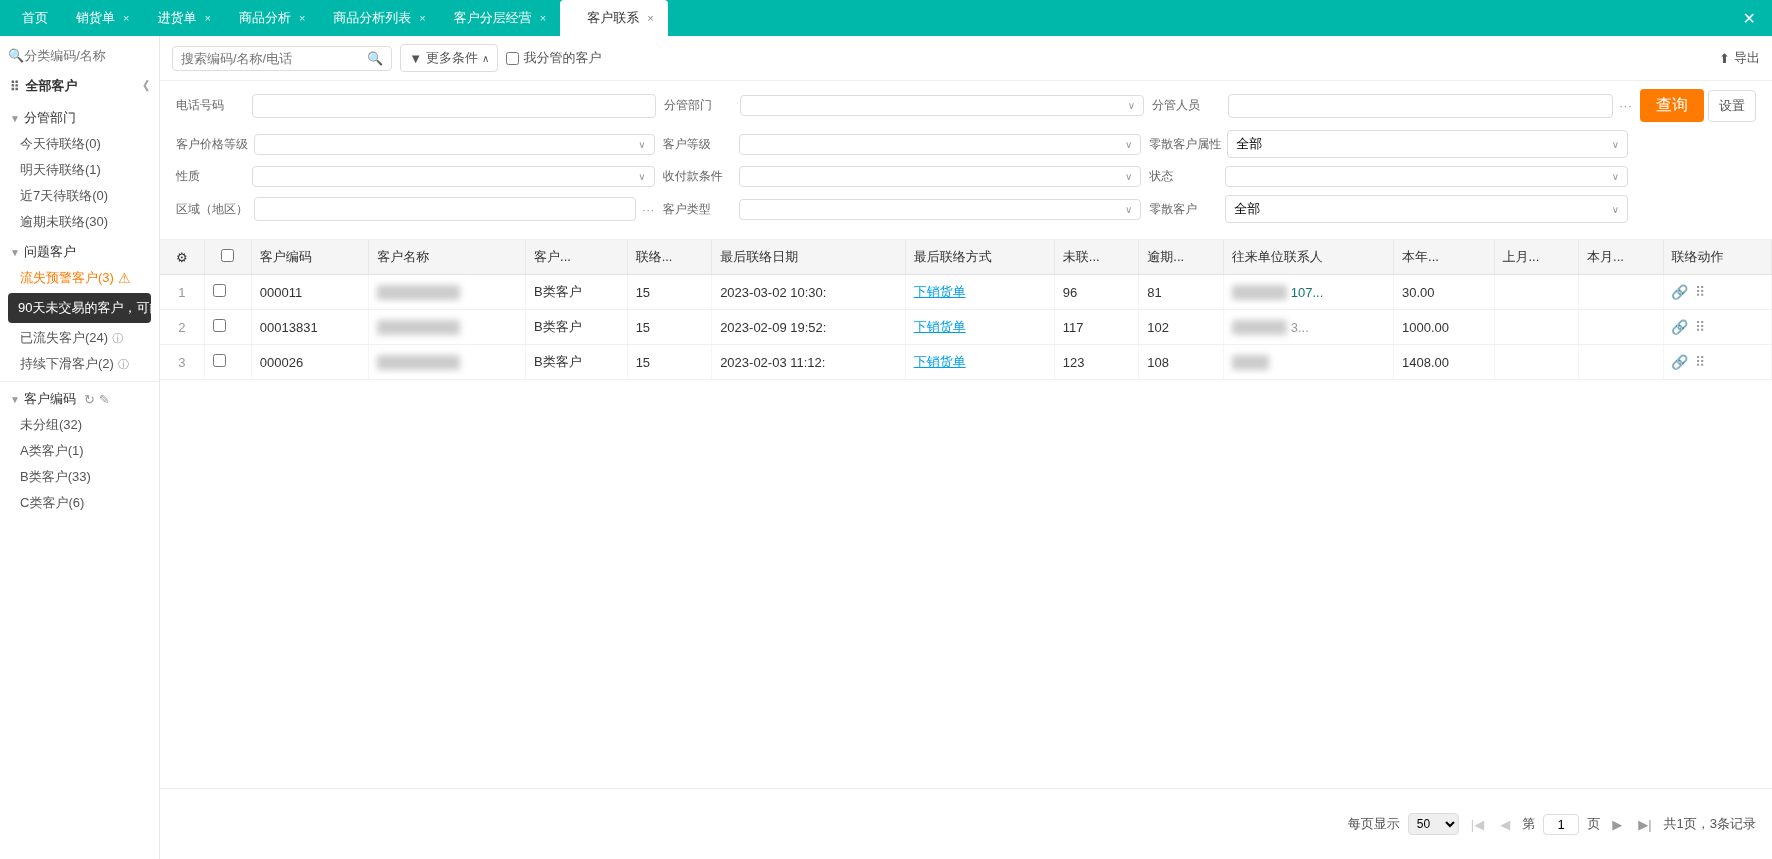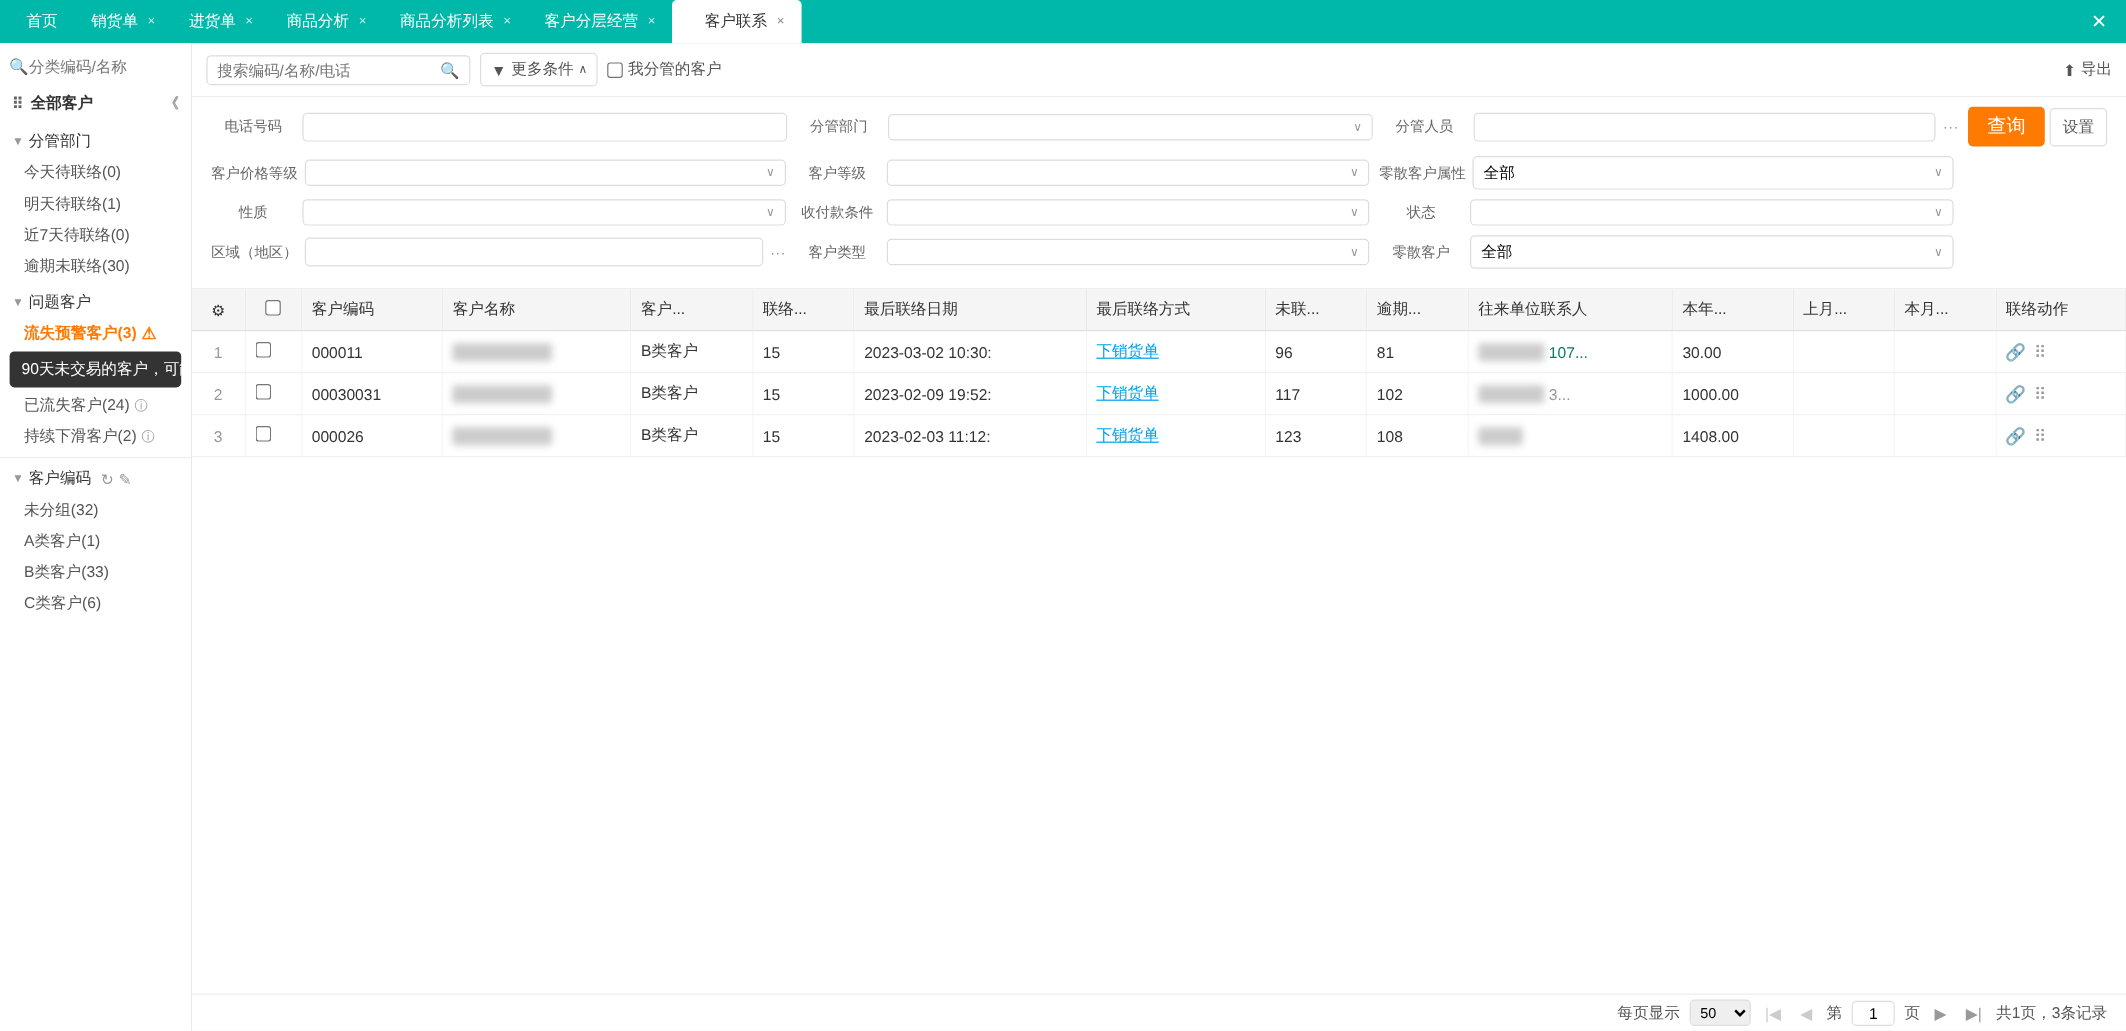--- a/index.html
+++ b/index.html
@@ -22,21 +22,21 @@
     .sidebar-search { display: flex; align-items: center; padding: 4px 8px; margin-bottom: 4px; }
     .sidebar-search input { border: none; outline: none; font-size: 13px; width: 100%; color: #999; }
     .sidebar-search .search-icon { color: #ccc; }
     .sidebar-all { display: flex; align-items: center; gap: 6px; padding: 6px 10px; font-weight: bold; font-size: 14px; color: #333; cursor: pointer; }
     .sidebar-all .grid-icon { color: #666; }
     .sidebar-collapse-btn { margin-left: auto; color: #999; cursor: pointer; font-size: 12px; }
     .sidebar-section { margin-top: 4px; }
     .sidebar-section-title { display: flex; align-items: center; gap: 4px; padding: 4px 10px; color: #333; font-size: 12px; cursor: pointer; }
     .sidebar-section-title .arrow { color: #999; font-size: 10px; }
     .sidebar-item { padding: 4px 10px 4px 20px; cursor: pointer; color: #555; font-size: 12px; white-space: nowrap; display: flex; align-items: center; gap: 4px; }
-    .sidebar-item.active { color: #ff7a00; font-weight: bold; text-align: right; }
+    .sidebar-item.active { color: #ff7a00; font-weight: normal; text-align: right; }
     .sidebar-item.warning { color: #ff7a00; }
     .tooltip-box { background: #333; color: #fff; font-size: 12px; padding: 6px 10px; border-radius: 4px; margin: 2px 8px; white-space: nowrap; }
     .sidebar-divider { border: none; border-top: 1px solid #eee; margin: 4px 0; }
 
     
     .content { flex: 1; display: flex; flex-direction: column; overflow: hidden; }
 
     
     .search-bar { background: #fff; padding: 8px 12px; display: flex; align-items: center; gap: 8px; border-bottom: 1px solid #eee; }
     .search-input-wrap { display: flex; align-items: center; border: 1px solid #ddd; border-radius: 4px; padding: 4px 8px; gap: 6px; }
@@ -45,21 +45,21 @@
     .filter-btn { display: flex; align-items: center; gap: 4px; color: #555; cursor: pointer; padding: 4px 8px; border: 1px solid #ddd; border-radius: 4px; }
     .filter-btn .arrow { font-size: 10px; }
     .my-customer { display: flex; align-items: center; gap: 4px; color: #555; cursor: pointer; }
     .search-bar-right { margin-left: auto; }
     .export-btn { display: flex; align-items: center; gap: 4px; color: #555; cursor: pointer; }
 
     
     .filter-panel { background: #fff; padding: 8px 16px; border-bottom: 1px solid #eee; }
     .filter-row { display: flex; align-items: center; gap: 8px; margin-bottom: 8px; }
     .filter-item { display: flex; align-items: center; gap: 6px; flex: 1; }
-    .filter-item label { color: #666; white-space: nowrap; min-width: 70px; text-align: center; font-size: 12px; }
+    .filter-item label { color: #666; white-space: nowrap; min-width: 70px; text-align: left; font-size: 12px; }
     .filter-item input { border: 1px solid #ddd; border-radius: 4px; padding: 4px 8px; font-size: 12px; flex: 1; outline: none; }
     .filter-select { display: flex; align-items: center; border: 1px solid #ddd; border-radius: 4px; padding: 4px 8px; flex: 1; justify-content: space-between; cursor: pointer; }
     .filter-select .arrow { color: #999; font-size: 10px; }
     .filter-item .more-btn { color: #999; cursor: pointer; }
     .filter-actions { display: flex; gap: 4px; align-items: center; }
     .btn-query { background: #ff7a00; color: #fff; border: none; border-radius: 4px; padding: 6px 16px; cursor: pointer; font-size: 16px; }
     .btn-settings { background: #fff; color: #555; border: 1px solid #ddd; border-radius: 4px; padding: 6px 10px; cursor: pointer; font-size: 13px; }
 
     
     .table-area { flex: 1; overflow: auto; background: #fff; margin: 0; }
@@ -68,21 +68,21 @@
     thead th { padding: 8px 8px; border-bottom: 1px solid #e0e0e0; border-right: 1px solid #e8e8e8; text-align: left; white-space: nowrap; color: #333; font-weight: 500; }
     thead th.center { text-align: center; }
     tbody td { padding: 8px 8px; border-bottom: 1px solid #f0f0f0; border-right: 1px solid #f5f5f5; color: #333; white-space: nowrap; }
     .link-text { color: #00a0e9; text-decoration: underline; cursor: pointer; }
     .blurred { filter: blur(3px); background: #ccc; border-radius: 2px; color: transparent; display: inline-block; }
     .row-num { color: #999; text-align: center; }
     .action-icons { display: flex; gap: 6px; align-items: center; }
     .action-icon { color: #999; cursor: pointer; font-size: 14px; }
 
     
-    .table-footer { background: #fff; border-top: 1px solid #eee; padding: 4px 16px; display: flex; align-items: center; justify-content: flex-end; gap: 8px; font-size: 13px; color: #555; }
+    .table-footer { background: #fff; border-top: 1px solid #eee; padding: 24px 16px; display: flex; align-items: center; justify-content: flex-end; gap: 8px; font-size: 13px; color: #555; }
     .footer-select { border: 1px solid #ddd; border-radius: 4px; padding: 2px 4px; font-size: 12px; }
     .page-btn { color: #999; cursor: pointer; padding: 2px 4px; }
     .page-btn.disabled { color: #ccc; cursor: default; }
     .page-input { border: 1px solid #ddd; border-radius: 4px; padding: 2px 6px; width: 36px; text-align: center; font-size: 13px; }
 
     
     .table-area::-webkit-scrollbar { height: 8px; }
     .table-area::-webkit-scrollbar-track { background: #f1f1f1; }
     .table-area::-webkit-scrollbar-thumb { background: #ccc; border-radius: 4px; }
 
@@ -369,21 +369,21 @@
             <td>
               <div class="action-icons">
                 <span class="action-icon">🔗</span>
                 <span class="action-icon">⠿</span>
               </div>
             </td>
           </tr>
           <tr>
             <td class="row-num">2</td>
             <td><input type="checkbox" style=""></td>
-            <td>00030031</td>
+            <td>00013831</td>
             <td><span class="blurred">█████████</span></td>
             <td>B类客户</td>
             <td>15</td>
             <td>2023-02-09 19:52:</td>
             <td><span class="link-text">下销货单</span></td>
             <td>117</td>
             <td>102</td>
             <td><span class="blurred">██████</span> <span style="color:#999">3...</span></td>
             <td>1000.00</td>
             <td></td>

